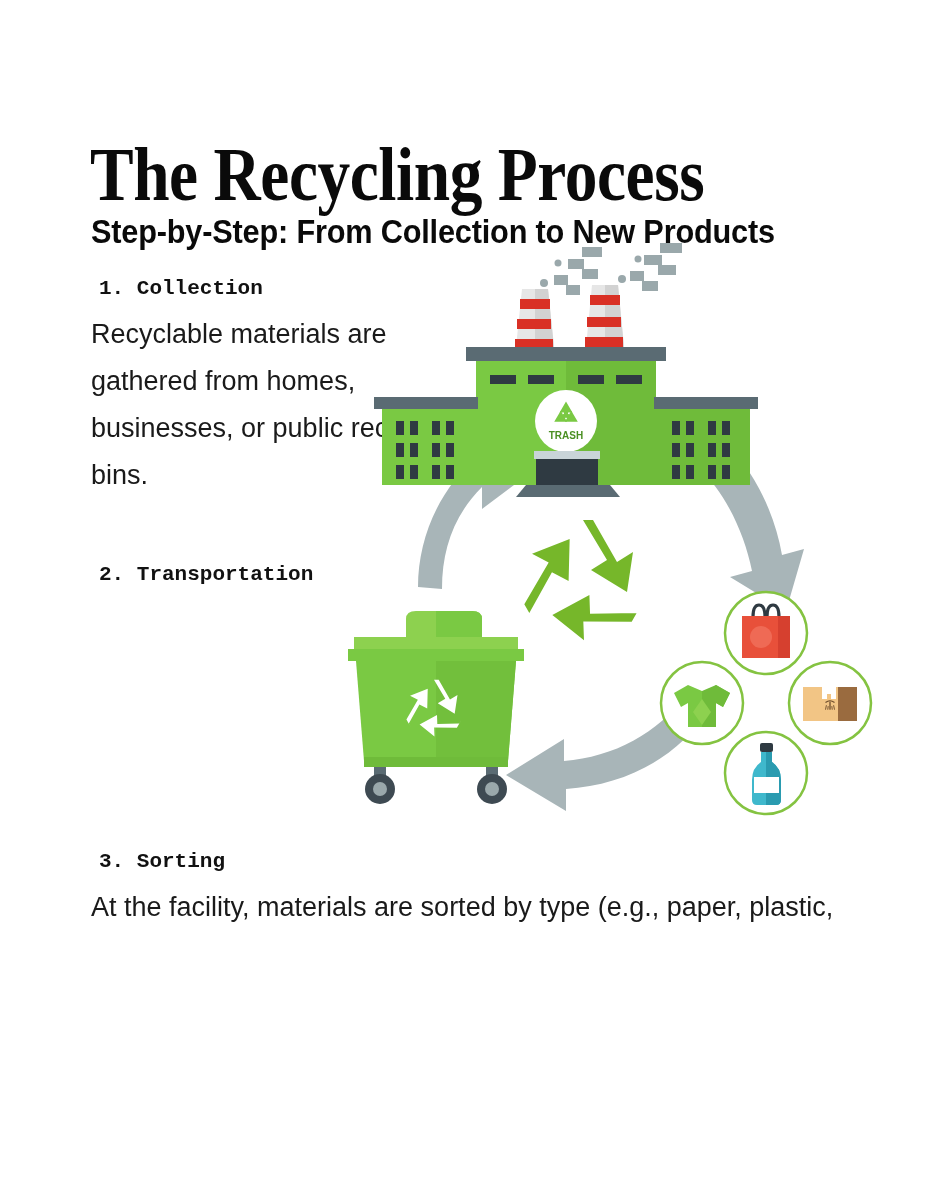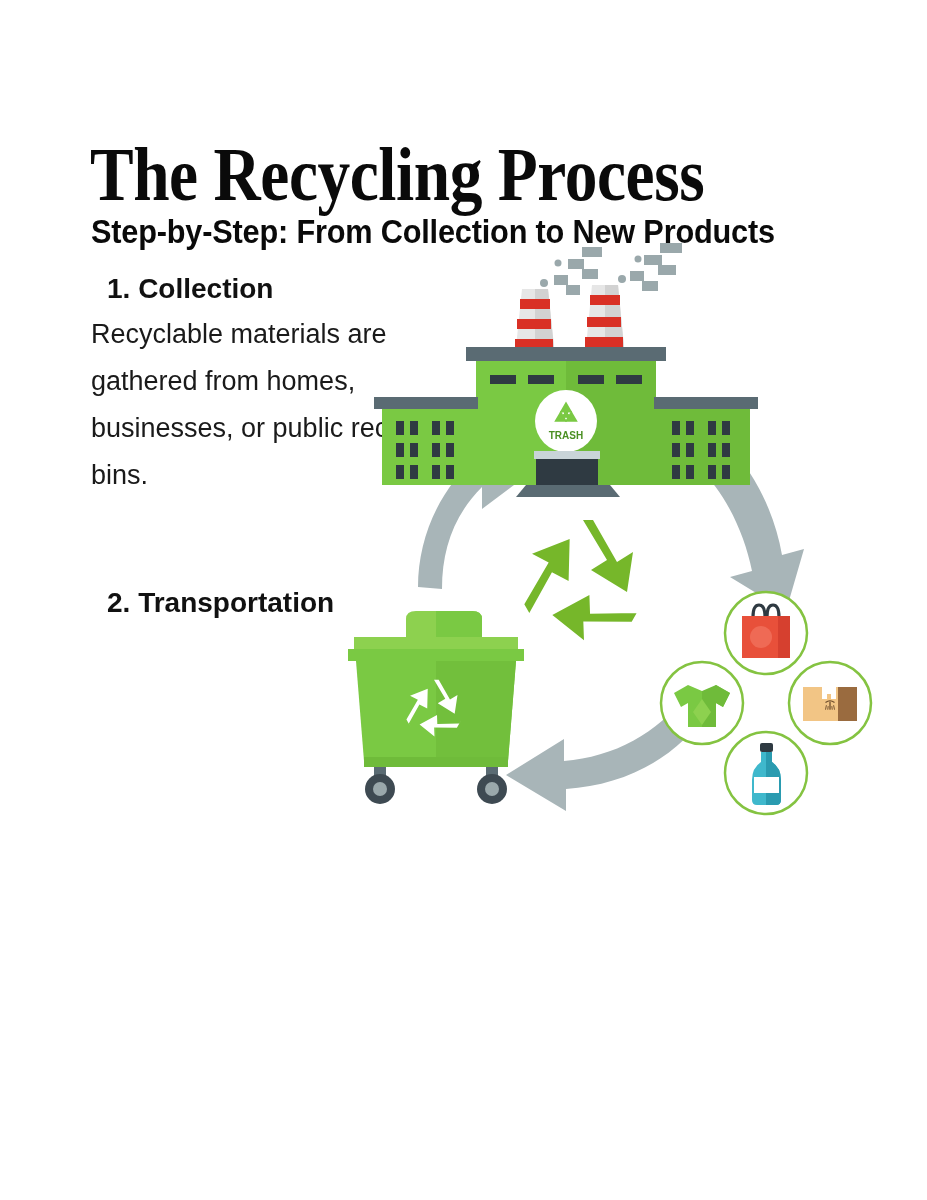--- a/index.html
+++ b/index.html
@@ -49,38 +49,38 @@
     letter-spacing: -0.2px;
     color: #0a0a0a;
     transform: scaleX(0.93);
     transform-origin: left top;
     white-space: nowrap;
   }
 
   
   .step { position: absolute; }
   .step-heading {
-    font-family: Liberation Sans, sans-serif;
+    font-family: Liberation Mono, monospace;
     font-weight: bold;
-    font-size: 28px;
+    font-size: 21px;
     line-height: 34px;
     color: #111111;
-    margin: 0 0 5px 16px;
+    margin: 0 0 5px 8px;
   }
   .step-body {
     font-family: "Liberation Sans", sans-serif;
     font-weight: normal;
     font-size: 27px;
     line-height: 47px;
     color: #1a1a1a;
     margin: 0;
   }
 
   #step-1 { left: 91px; top: 272px; width: 400px; }
-  #step-2 { left: 91px; top: 586px; width: 300px; }
+  #step-2 { left: 91px; top: 558px; width: 300px; }
   #step-3 { left: 91px; top: 845px; width: 780px; }
 
   
   #diagram {
     position: absolute;
     left: 330px;
     top: 237px;
     width: 570px;
     height: 600px;
   }
@@ -97,20 +97,24 @@
 
   <div class="step" id="step-1">
     <div class="step-heading">1. Collection</div>
     <div class="step-body">Recyclable materials are gathered from homes, businesses, or public recycling bins.</div>
   </div>
 
   <div class="step" id="step-2">
     <div class="step-heading">2. Transportation</div>
   </div>
 
+  <div class="step" id="step-3">
+    <div class="step-heading">3. Sorting</div>
+    <div class="step-body">At the facility, materials are sorted by type (e.g., paper, plastic, metal) using machines and sometimes by hand.</div>
+  </div>
 
   <div id="diagram">
     <svg width="570" height="600" viewBox="0 0 570 600" xmlns="http://www.w3.org/2000/svg">
 
       <g>
         <path d="M 88 350 C 88 300 110 250 150 218 L 150 196 L 200 236 L 152 272 L 152 250 C 124 278 112 312 112 352 Z" fill="#a8b5b8"></path>
       </g>
 
       <g>
         <path d="M 386 198 C 420 225 444 272 452 318 L 474 312 L 456 374 L 400 340 L 422 334 C 414 294 394 254 368 230 Z" fill="#a8b5b8"></path>

